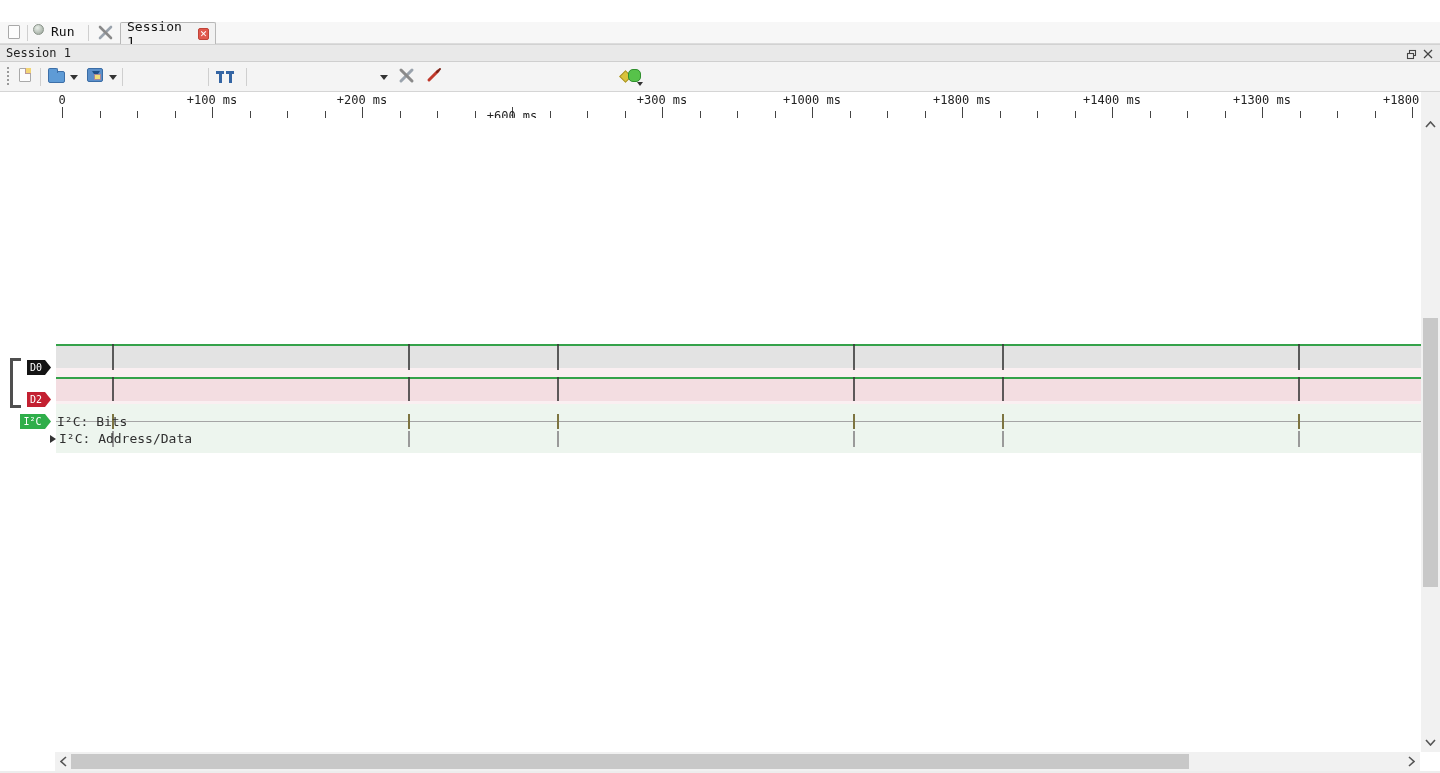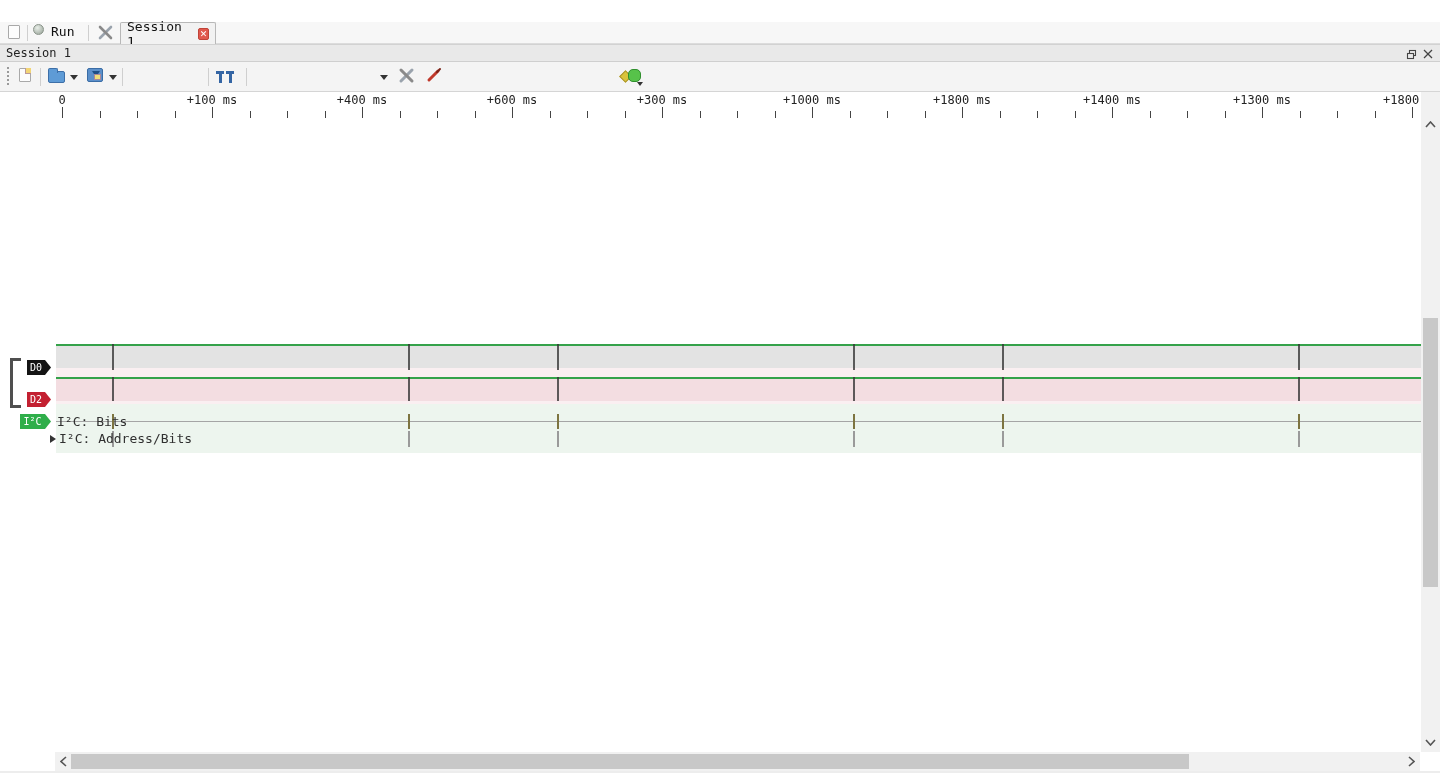--- a/index.html
+++ b/index.html
@@ -244,22 +244,22 @@
       <div class="tick minor" style="left: 1149.5px;"></div>
       <div class="tick minor" style="left: 1187px;"></div>
       <div class="tick minor" style="left: 1224.5px;"></div>
       <div class="tick major" style="left: 1262px;"></div>
       <div class="tick minor" style="left: 1299.5px;"></div>
       <div class="tick minor" style="left: 1337px;"></div>
       <div class="tick minor" style="left: 1374.5px;"></div>
       <div class="tick major" style="left: 1412px;"></div>
       <span class="ruler-label" style="left: 62px;">0</span>
       <span class="ruler-label" style="left: 212px;">+100 ms</span>
-      <span class="ruler-label" style="left: 362px;">+400 ms</span>
-      <span class="ruler-label" style="left: 512px;">+600 ms</span>
+      <span class="ruler-label" style="left: 362px;">+200 ms</span>
+      <span class="ruler-label" style="left: 512px; margin-top: 16px;">+600 ms</span>
       <span class="ruler-label" style="left: 662px;">+300 ms</span>
       <span class="ruler-label" style="left: 812px;">+1000 ms</span>
       <span class="ruler-label" style="left: 962px;">+1800 ms</span>
       <span class="ruler-label" style="left: 1112px;">+1400 ms</span>
       <span class="ruler-label" style="left: 1262px;">+1300 ms</span>
       <span class="ruler-label" style="left: 1412px;">+1800 ms</span>
     </div>
 
   <div class="traceview">
     <div class="band d0-band" id="d0-band"></div>
@@ -290,21 +290,21 @@
         <div class="bits-tick" style="left: 1002px; background: rgb(125, 116, 64);"></div>
         <div class="ad-tick" style="left: 1002px; background: rgb(154, 154, 154);"></div>
         <div class="edge" style="left: 1298px; top: 226px; height: 26px;"></div>
         <div class="edge" style="left: 1298px; top: 259px; height: 24px;"></div>
         <div class="bits-tick" style="left: 1298px; background: rgb(125, 116, 64);"></div>
         <div class="ad-tick" style="left: 1298px; background: rgb(154, 154, 154);"></div>
       </div>
 
     <span class="row-label" style="left:57px; top:296px;">I²C: Bits</span>
     <span class="expand-arrow"></span>
-    <span class="row-label" style="left:59px; top:313px;">I²C: Address/Bits</span>
+    <span class="row-label" style="left:59px; top:313px;">I²C: Address/Data</span>
 
     <div class="bracket"></div>
     <div class="chan-tag tag-d0">
         <span>D0</span>
       </div>
     <div class="chan-tag tag-d2">
         <span>D2</span>
       </div>
     <div class="chan-tag tag-i2c">
         <span>I²C</span>

